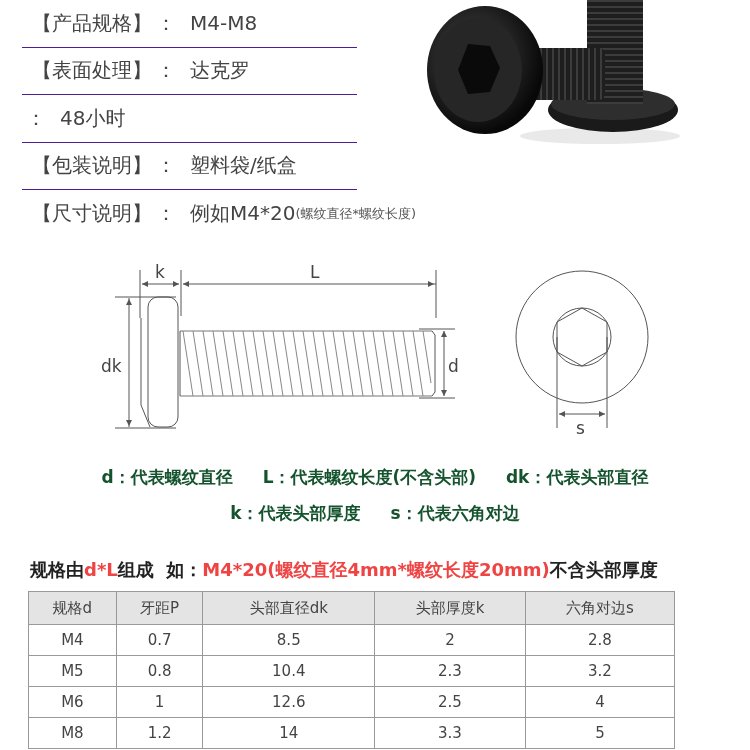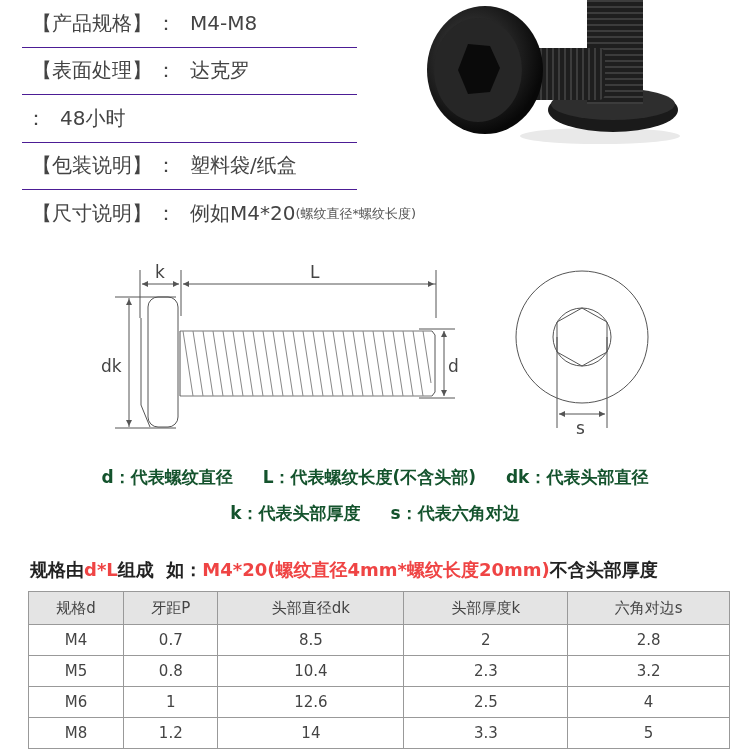--- a/index.html
+++ b/index.html
@@ -15,21 +15,21 @@
   .photo { position: absolute; left: 420px; top: 0; width: 280px; height: 150px; }
 
   .diagram { position: absolute; left: 0; top: 250px; width: 750px; height: 200px; }
 
   .legend { position: absolute; left: 0; width: 750px; text-align: center; font-size: 17px; font-weight: bold; color: #14532d; }
   .legend span { margin: 0 12px; }
 
   .formula { position: absolute; left: 30px; top: 558px; width: 700px; font-size: 18px; font-weight: bold; color: #222; white-space: nowrap; }
   .red { color: #ef4444; }
 
-  table.spec-table { position: absolute; left: 28px; top: 591px; width: 702px; border-collapse: collapse; font-size: 15px; color: #444; }
+  table.spec-table { position: absolute; left: 28px; top: 591px; width: 647px; border-collapse: collapse; font-size: 15px; color: #444; }
   table.spec-table th, table.spec-table td { border: 1px solid #999; text-align: center; height: 30px; padding: 0; font-weight: normal; }
   table.spec-table th { background: #e4e4e4; height: 32px; }
 </style>
 </head>
 <body>
 
 <div class="spec-list">
   <div class="spec-row">
     <span class="lbl">【产品规格】</span>
     <span class="colon">：</span>

